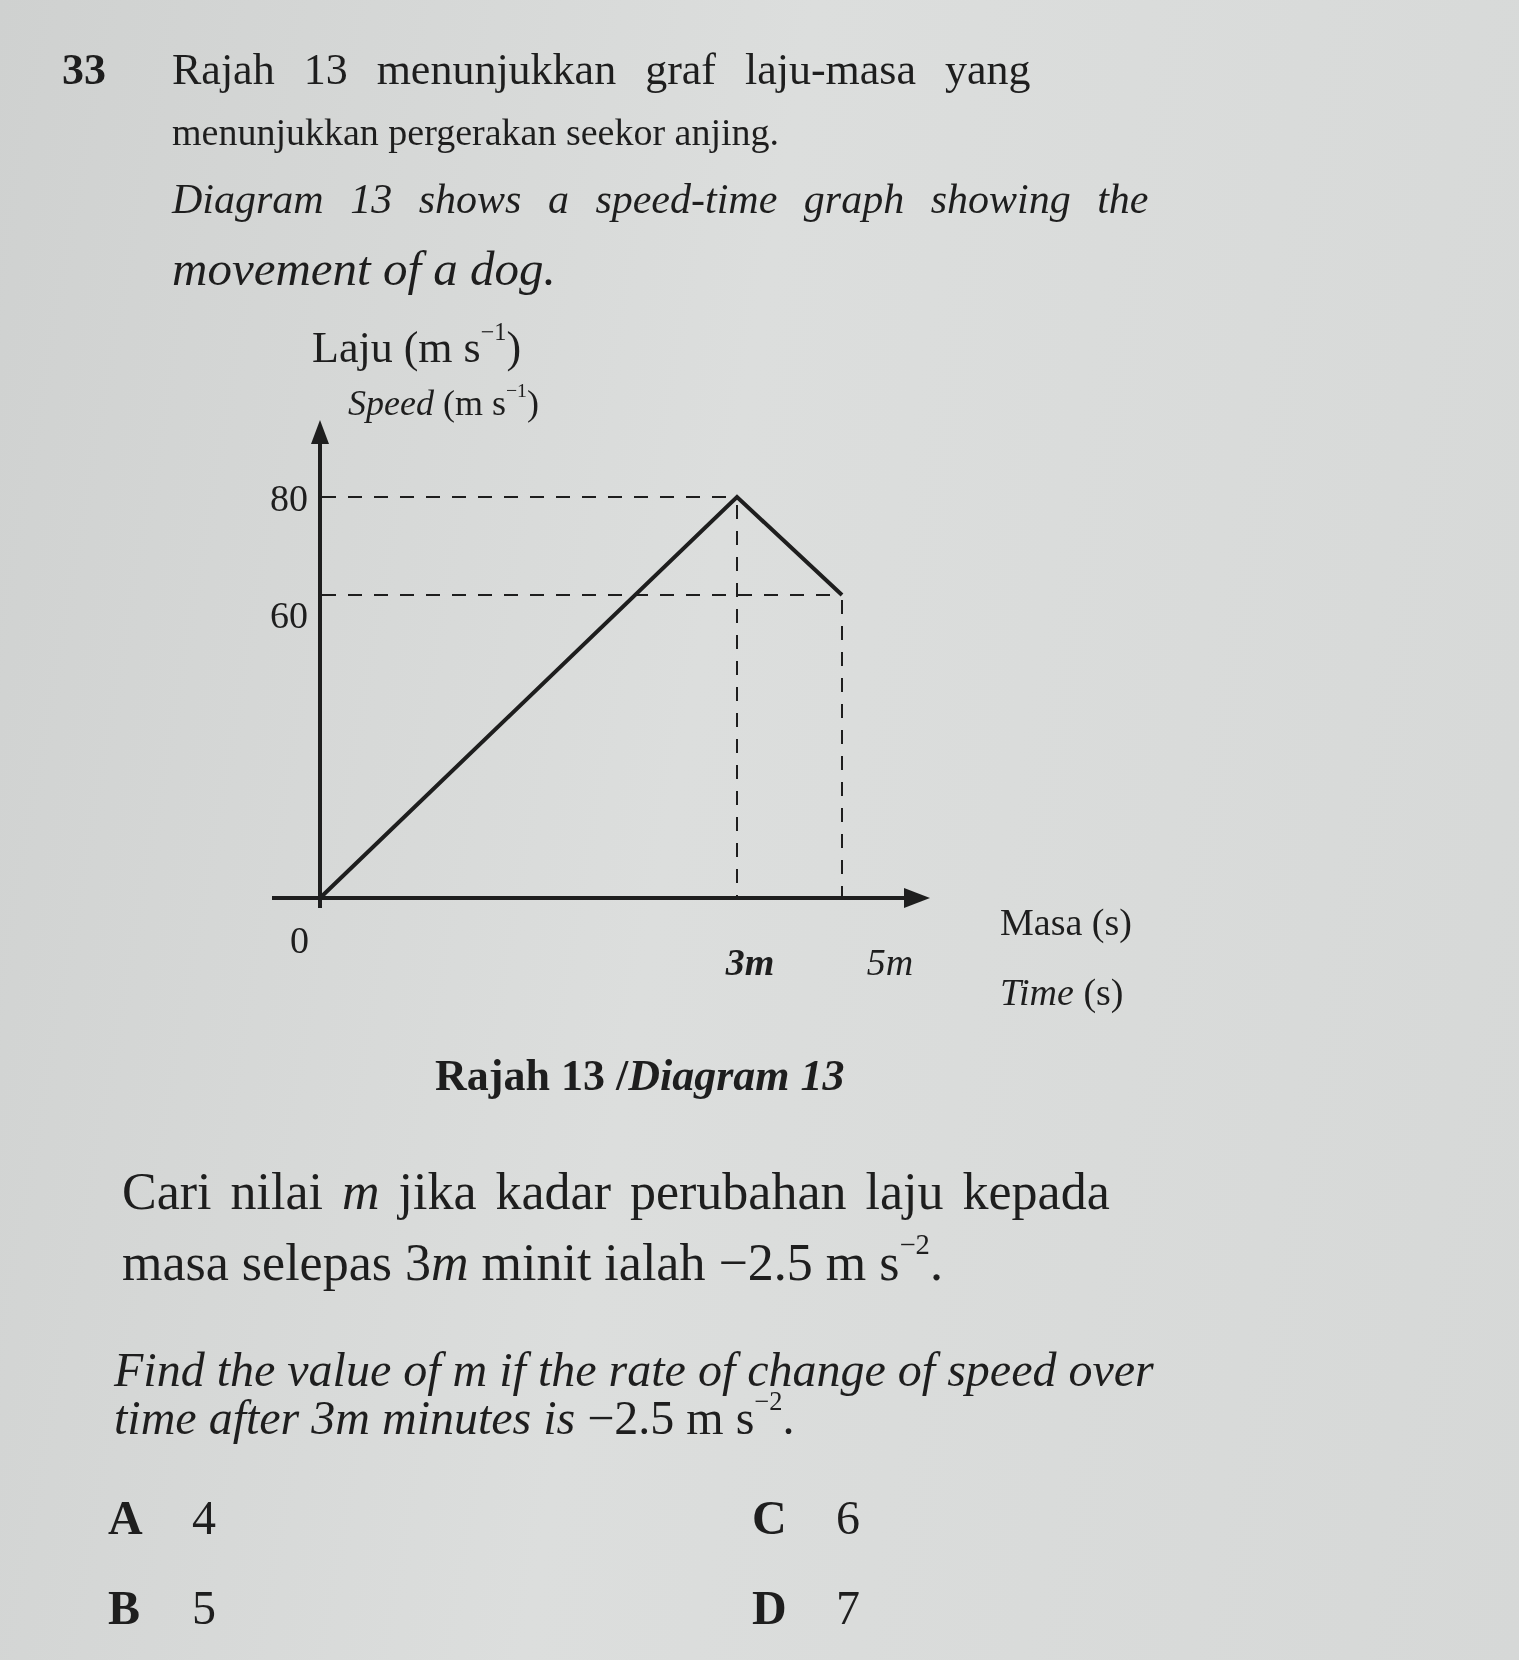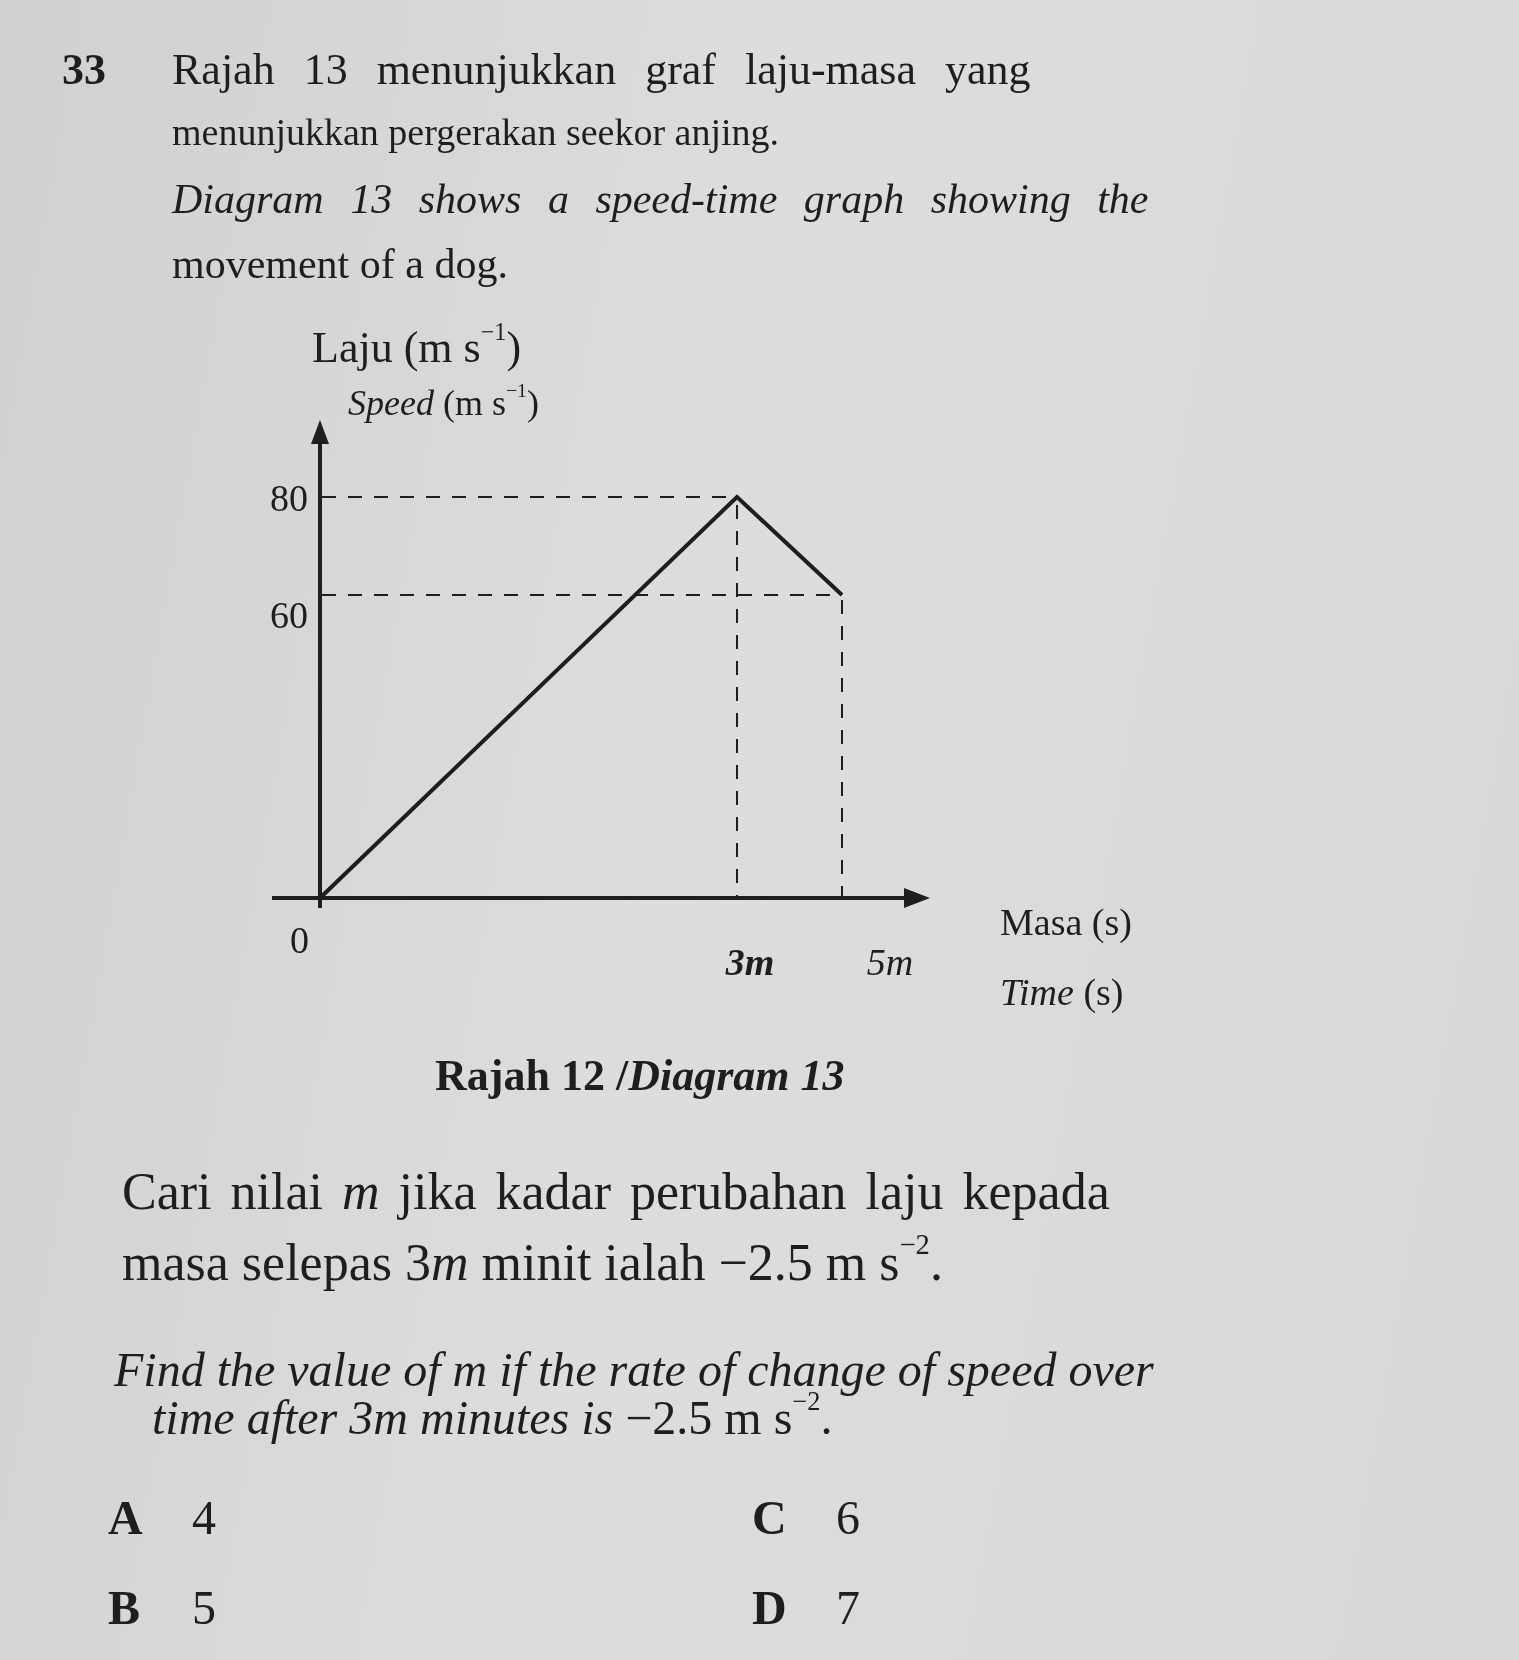--- a/index.html
+++ b/index.html
@@ -9,41 +9,41 @@
       background: linear-gradient(100deg, #cfd1d0 0%, #dcdedd 45%, #d6d8d7 100%);
       position: relative; overflow: hidden;
       font-family: "Liberation Serif", "DejaVu Serif", serif;
       color: #1e1e1e;
     }
     .abs { position: absolute; white-space: nowrap; }
     .qnum { left: 62px; top: 44px; font-size: 44px; font-weight: bold; }
     .line1 { left: 172px; top: 44px; font-size: 44px; word-spacing: 18px; }
     .line2 { left: 172px; top: 110px; font-size: 38px; }
     .line3 { left: 172px; top: 175px; font-size: 42px; font-style: italic; word-spacing: 16px; }
-    .line4 { left: 172px; top: 240px; font-size: 42px; }
+    .line4 { left: 172px; top: 240px; font-size: 49px; font-style: italic; }
     .ylab1 { left: 312px; top: 322px; font-size: 44px; }
     .ylab2 { left: 312px; top: 382px; font-size: 36px; }
     .ylab2 .it { font-style: italic; margin-left: 36px; }
     sup { font-size: 0.55em; vertical-align: 0.9em; line-height: 0; }
     .tick { font-size: 38px; }
     .t80 { left: 270px; top: 498px; transform: translateY(-50%); }
     .t60 { left: 270px; top: 597px; transform: translateY(-50%); margin-top: 18px; }
     .t0  { left: 290px; top: 918px; }
     .t3m { left: 750px; top: 940px; font-style: italic; transform: translateX(-50%); font-weight: bold; }
     .t5m { left: 890px; top: 940px; font-style: italic; transform: translateX(-50%); }
     .xlab1 { left: 1000px; top: 900px; font-size: 38px; }
     .xlab2 { left: 1000px; top: 970px; font-size: 38px; }
     .xlab2 .it { font-style: italic; }
     .caption { left: 435px; top: 1050px; font-size: 44px; font-weight: bold; }
     .caption .it { font-style: italic; }
     .q1 { left: 122px; top: 1150px; font-size: 52px; word-spacing: 6px; margin-top: 12px; }
     .q1 .it, .q2 .it { font-style: italic; }
     .q2 { left: 122px; top: 1233px; font-size: 52px; }
     .q3 { left: 114px; top: 1310px; font-size: 48px; font-style: italic; margin-top: 32px; }
-    .q4 { left: 114px; top: 1390px; font-size: 48px; font-style: italic; margin-left: 38px; }
+    .q4 { left: 114px; top: 1390px; font-size: 48px; font-style: italic; }
     .q4 .up, .q3 .up { font-style: normal; }
     .opt { font-size: 48px; }
     .opt .letter { font-weight: bold; display: inline-block; width: 84px; }
     .optA { left: 108px; top: 1490px; }
     .optB { left: 108px; top: 1580px; }
     .optC { left: 752px; top: 1490px; }
     .optD { left: 752px; top: 1580px; }
     svg.graph { position: absolute; left: 0; top: 0; }
   </style>
 </head>
@@ -85,21 +85,21 @@
 
 <div class="abs tick t80">80</div>
 <div class="abs tick t60">60</div>
 <div class="abs tick t0">0</div>
 <div class="abs tick t3m">3m</div>
 <div class="abs tick t5m">5m</div>
 
 <div class="abs xlab1">Masa (s)</div>
 <div class="abs xlab2"><span class="it">Time</span><span> (s)</span></div>
 
-<div class="abs caption"><span>Rajah 12 /</span><span class="it">Diagram 13</span></div>
+<div class="abs caption"><span>Rajah 13 /</span><span class="it">Diagram 13</span></div>
 
 <div class="abs q1"><span>Cari nilai </span><span class="it">m</span><span> jika kadar perubahan laju kepada</span></div>
 <div class="abs q2"><span>masa selepas 3</span><span class="it">m</span><span> minit ialah −2.5 m s</span><sup>−2</sup><span>.</span></div>
 <div class="abs q3">Find the value of m if the rate of change of speed over</div>
 <div class="abs q4"><span>time after 3m minutes is </span><span class="up">−2.5 m s</span><sup class="up">−2</sup><span class="up">.</span></div>
 
 <div class="abs opt optA"><span class="letter">A</span><span>4</span></div>
 <div class="abs opt optB"><span class="letter">B</span><span>5</span></div>
 <div class="abs opt optC"><span class="letter">C</span><span>6</span></div>
 <div class="abs opt optD"><span class="letter">D</span><span>7</span></div>

